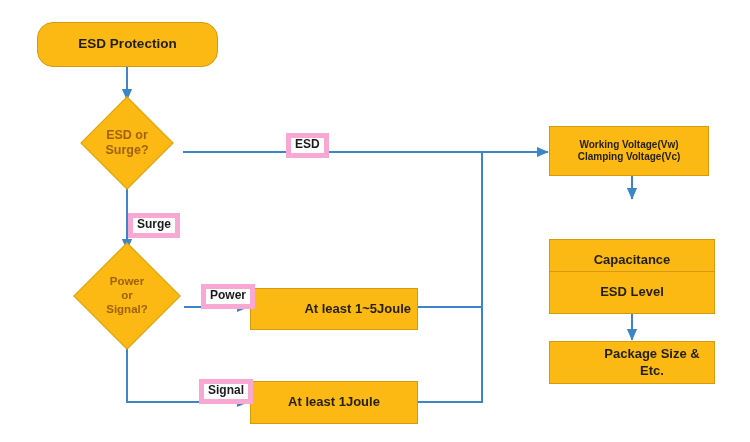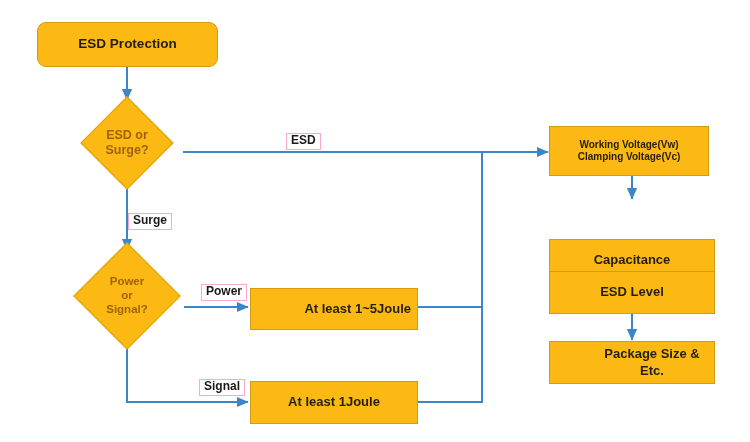--- a/index.html
+++ b/index.html
@@ -33,21 +33,21 @@
     border: 1.5px solid #d39b0d;
     color: #231f0b;
     font-weight: bold;
     display: flex;
     align-items: center;
     justify-content: center;
     text-align: center;
     line-height: 1.25;
     z-index: 3;
   }
-  .node.rounded { border-radius: 9px; }
+  .node.rounded { border-radius: 16px; }
   .node .lines { padding: 0 6px; }
 
   
   .diamond {
     position: absolute;
     z-index: 3;
   }
   .diamond .shape {
     position: absolute;
     left: 0; top: 0;
@@ -70,21 +70,21 @@
     color: #a16207;
     font-weight: bold;
     line-height: 1.2;
     z-index: 2;
   }
 
   
   .edge-label {
     position: absolute;
     background: #ffffff;
-    border: 1px solid #f9a8d4;
+    border: 5px solid #f9a8d4;
     color: #1a1a1a;
     font-weight: bold;
     padding: 0px 4px 1px 4px;
     white-space: nowrap;
     z-index: 6;
     line-height: 1.15;
     box-sizing: border-box;
   }
 </style>
 </head>

